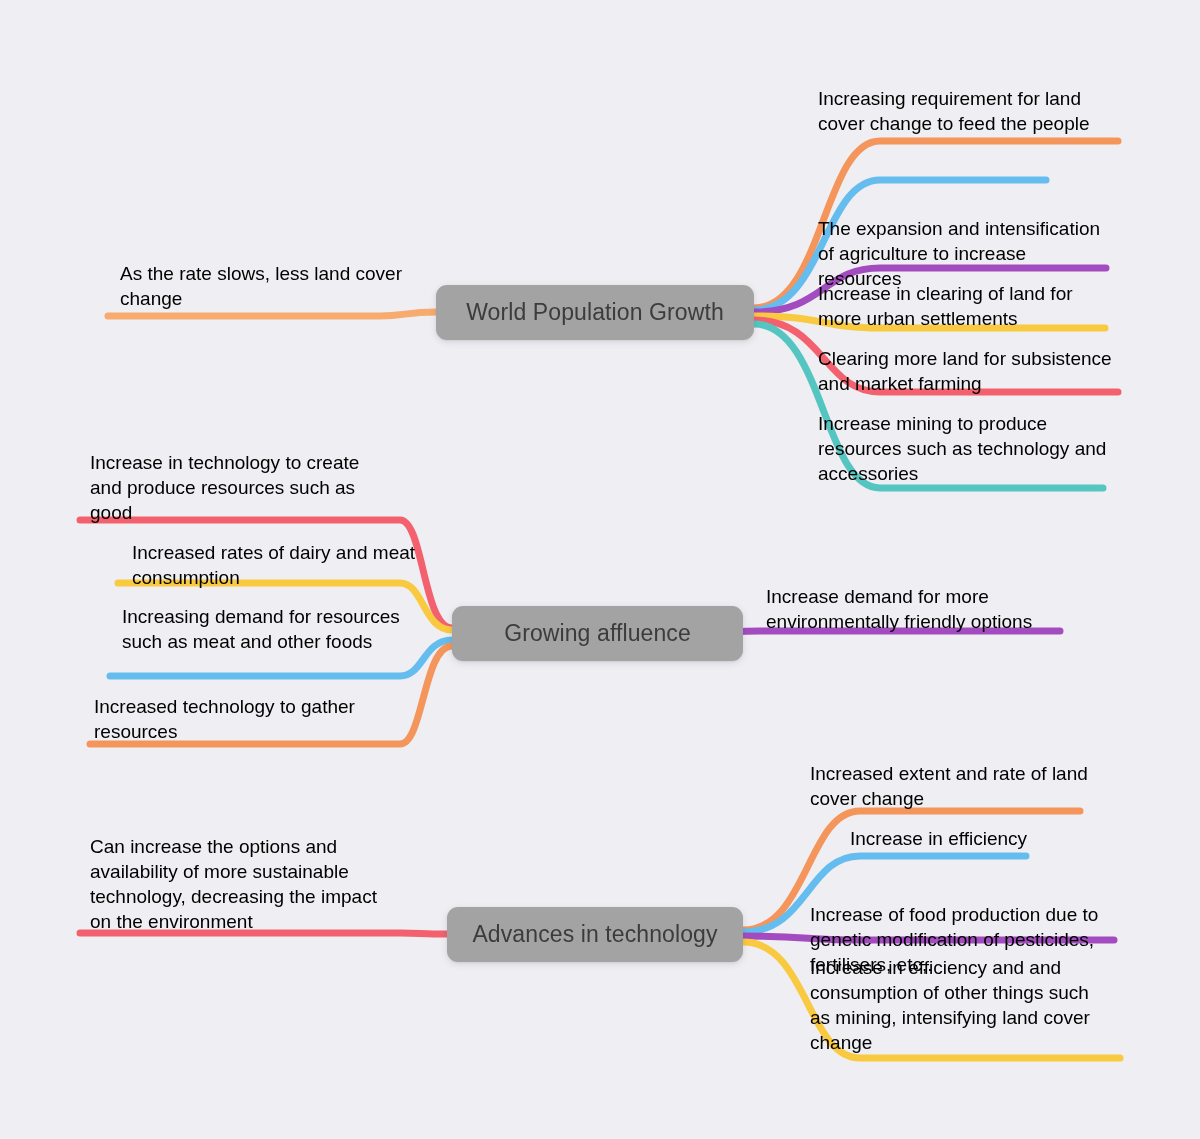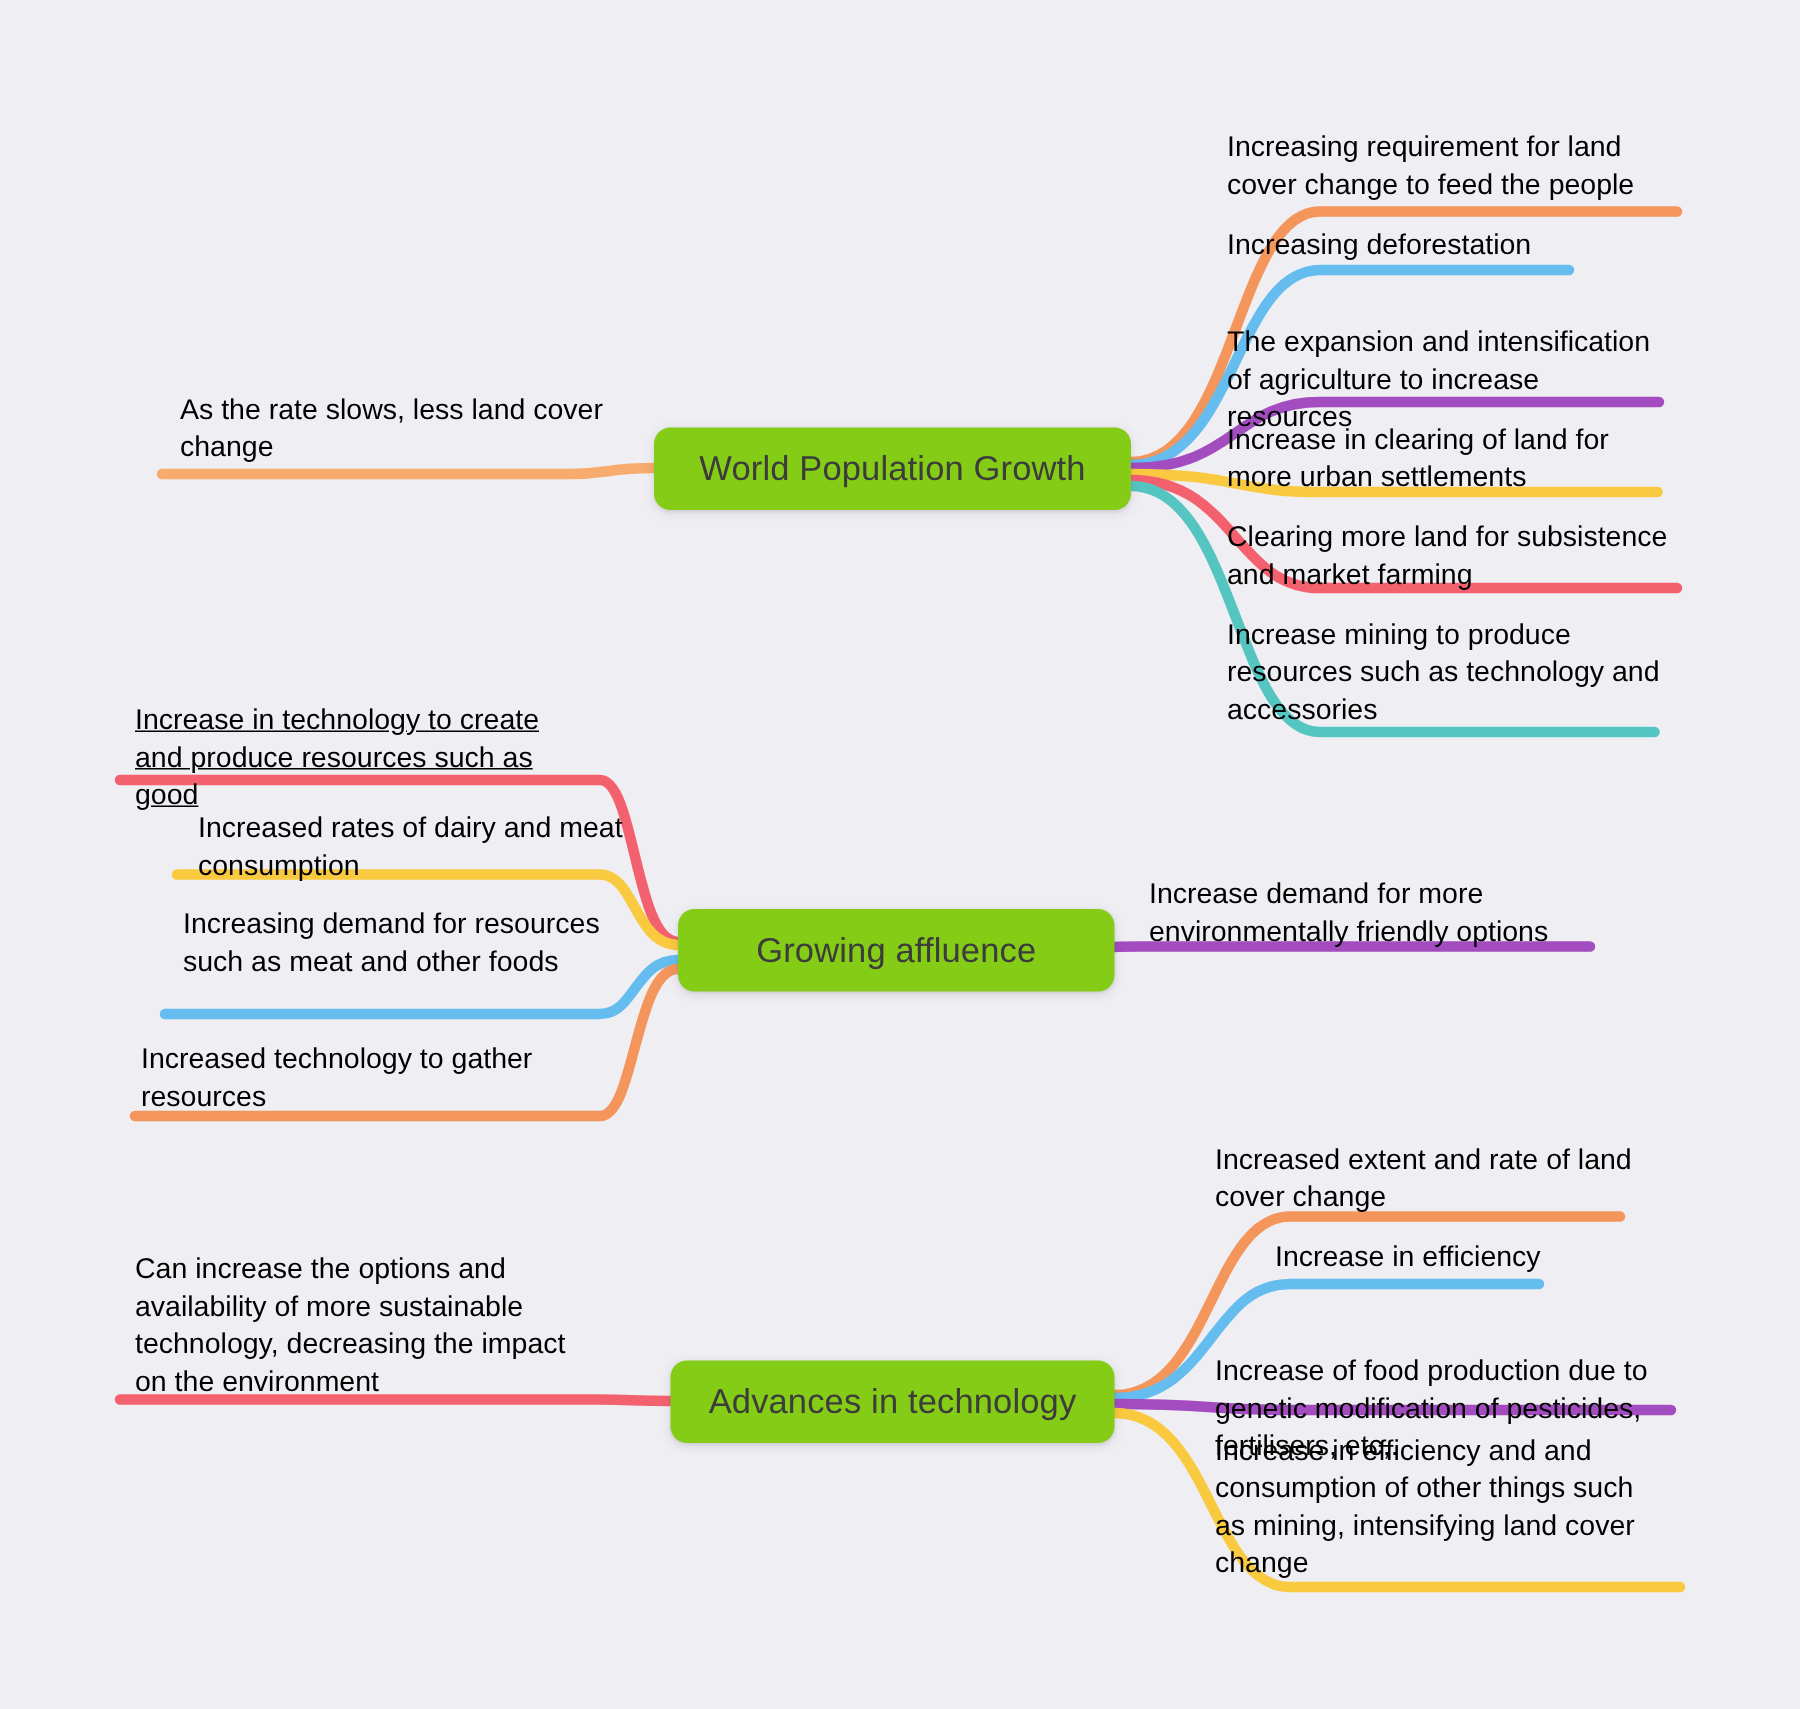--- a/index.html
+++ b/index.html
@@ -23,21 +23,21 @@
   }
   svg.links {
     position: absolute;
     left: 0; top: 0;
     width: 1200px;
     height: 1139px;
     pointer-events: none;
   }
   .node {
     position: absolute;
-    background: #84cc16;
+    background: #a3a3a3;
     border-radius: 11px;
     box-shadow: 0 2px 7px rgba(60,55,80,0.13), 0 1px 2px rgba(60,55,80,0.08);
     display: flex;
     align-items: center;
     justify-content: center;
     box-sizing: border-box;
     z-index: 5;
   }
   .node-label {
     font-size: 23px;
@@ -86,23 +86,20 @@
       </g>
   </svg>
 
   <div class="node" style="left:436px; top:285px; width:318px; height:55px;">
     <span class="node-label">World Population Growth</span>
   </div>
 
   <div class="leaf right" style="left:818px; top:86px; width:300px;">
     <span class="leaf-text">Increasing requirement for land cover change to feed the people</span>
   </div>
-  <div class="leaf right" style="left:818px; top:151px; width:300px;">
-    <span class="leaf-text">Increasing deforestation</span>
-  </div>
   <div class="leaf right" style="left:818px; top:216px; width:290px;">
     <span class="leaf-text">The expansion and intensification of agriculture to increase resources</span>
   </div>
   <div class="leaf right" style="left:818px; top:281px; width:290px;">
     <span class="leaf-text">Increase in clearing of land for more urban settlements</span>
   </div>
   <div class="leaf right" style="left:818px; top:346px; width:300px;">
     <span class="leaf-text">Clearing more land for subsistence and market farming</span>
   </div>
   <div class="leaf right" style="left:818px; top:411px; width:290px;">
@@ -112,21 +109,21 @@
     <span class="leaf-text">As the rate slows, less land cover change</span>
   </div>
 
   <div class="node" style="left:452px; top:606px; width:291px; height:55px;">
     <span class="node-label">Growing affluence</span>
   </div>
 
   <div class="leaf right" style="left:766px; top:584px; width:300px;">
     <span class="leaf-text">Increase demand for more environmentally friendly options</span>
   </div>
-  <div class="leaf left" style="left:90px; top:468px; width:300px;text-decoration:underline;">
+  <div class="leaf left" style="left:90px; top:450px; width:300px;">
     <span class="leaf-text">Increase in technology to create and produce resources such as good</span>
   </div>
   <div class="leaf left" style="left:132px; top:540px; width:290px;">
     <span class="leaf-text">Increased rates of dairy and meat consumption</span>
   </div>
   <div class="leaf left" style="left:122px; top:604px; width:290px;">
     <span class="leaf-text">Increasing demand for resources such as meat and other foods</span>
   </div>
   <div class="leaf left" style="left:94px; top:694px; width:300px;">
     <span class="leaf-text">Increased technology to gather resources</span>

